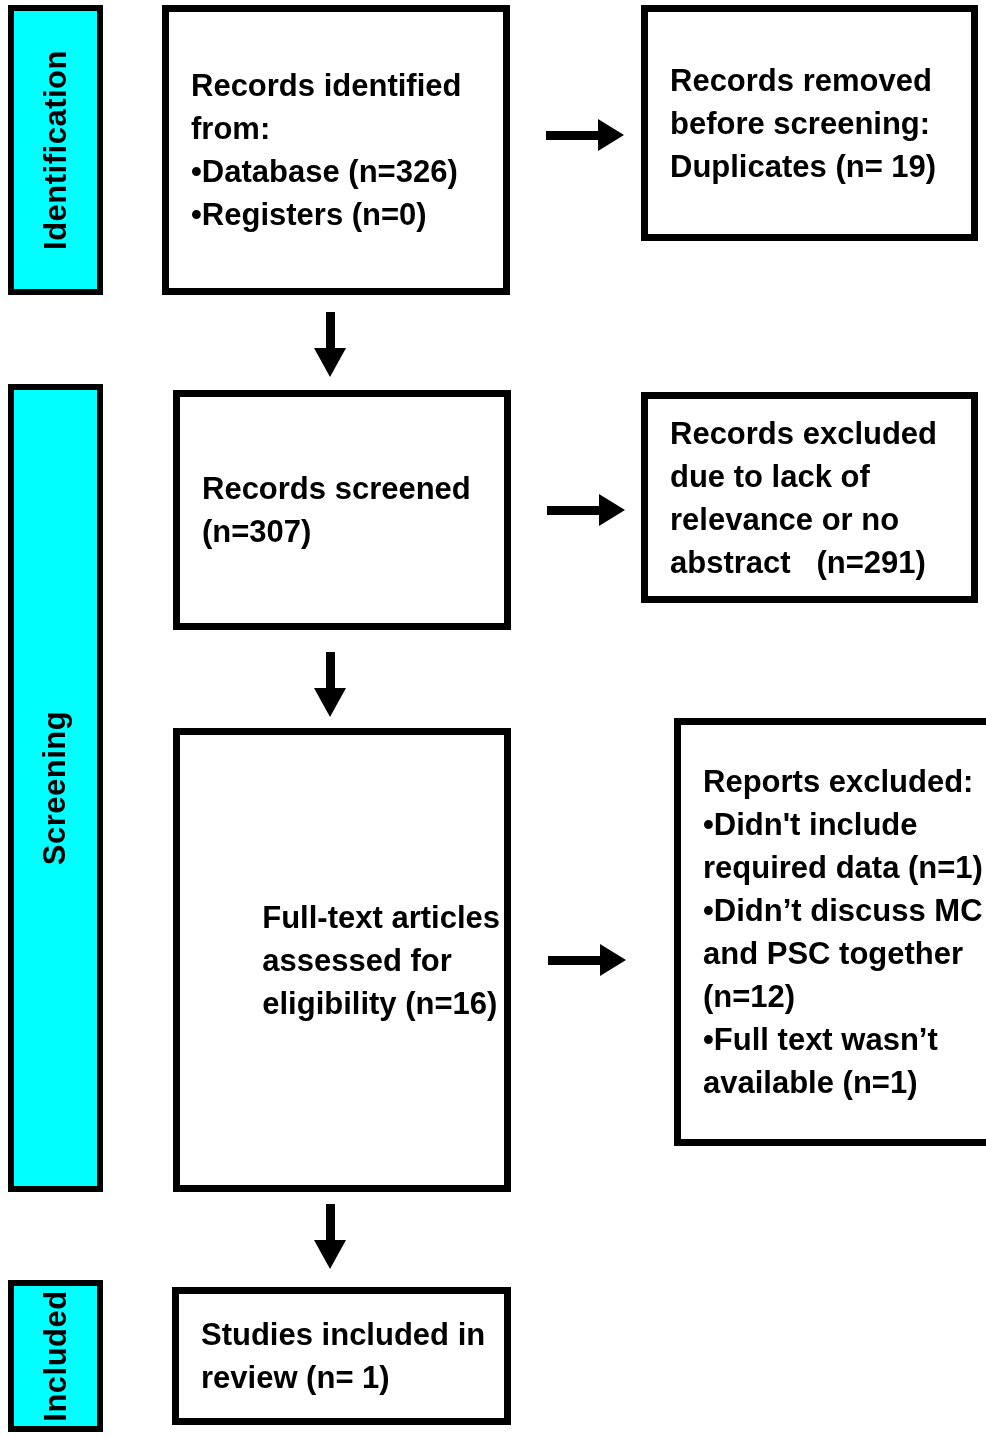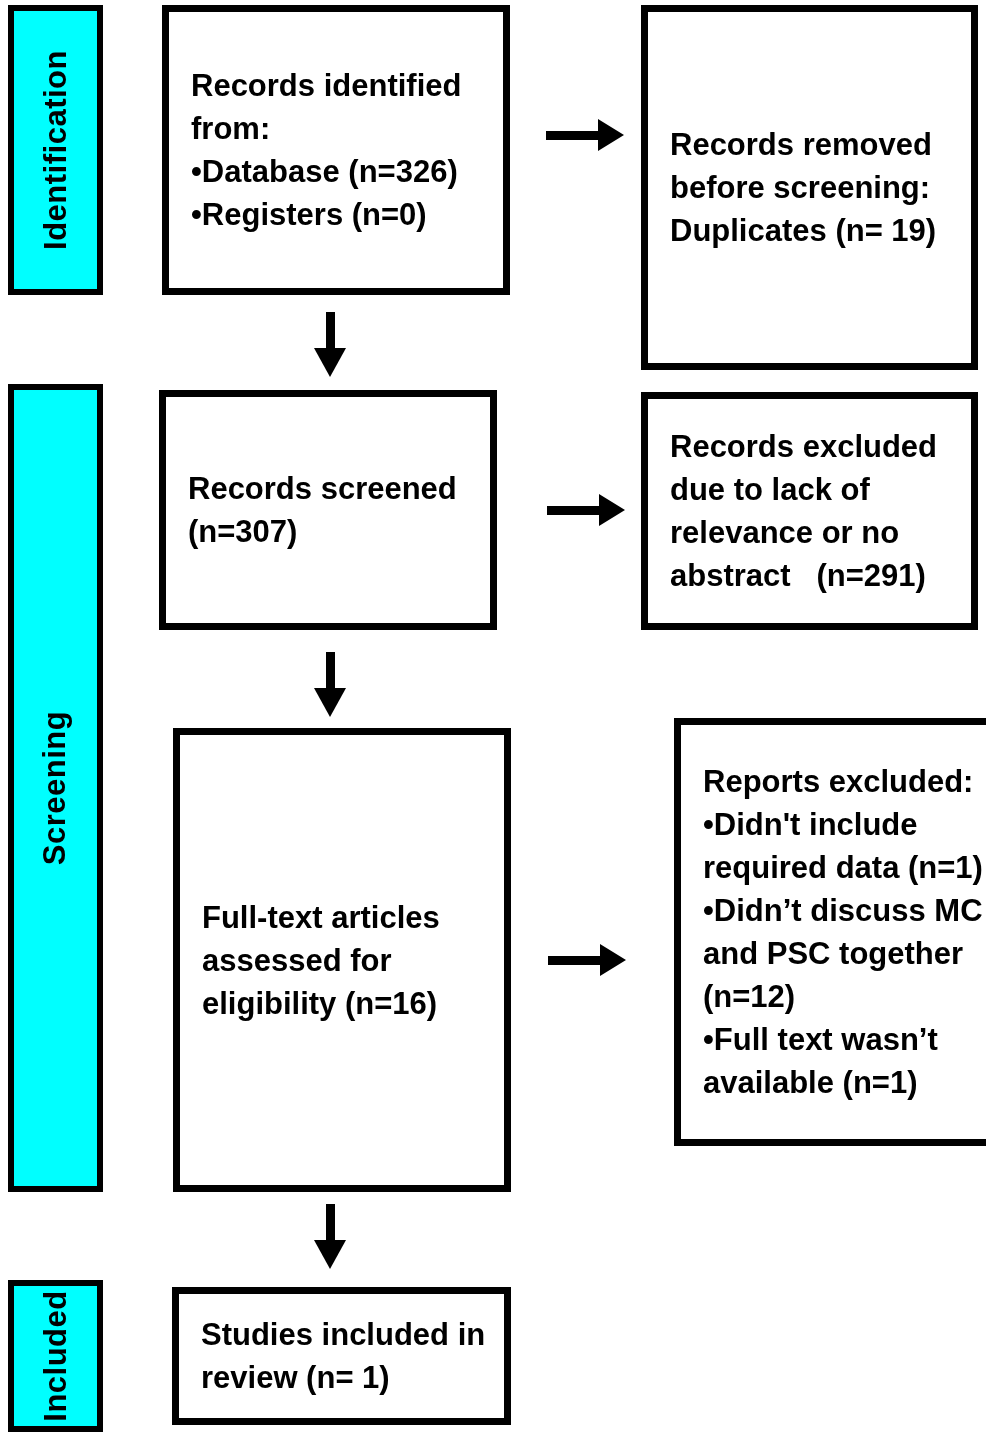--- a/index.html
+++ b/index.html
@@ -83,43 +83,43 @@
     <span class="stage-label">Included</span>
   </div>
 
   <div class="box" style="left:162px; top:5px; width:348px; height:290px;align-items:center;">
     <div class="box-text">Records identified
 from:
 •Database (n=326)
 •Registers (n=0)</div>
   </div>
 
-  <div class="box" style="left:159px; top:390px; width:338px; height:240px;">
+  <div class="box" style="left:173px; top:390px; width:338px; height:240px;">
     <div class="box-text">Records screened
 (n=307)</div>
   </div>
 
-  <div class="box" style="left:173px; top:728px; width:338px; height:464px;">
+  <div class="box" style="left:173px; top:728px; width:338px; height:464px;justify-content:flex-end;">
     <div class="box-text">Full-text articles
 assessed for
 eligibility (n=16)</div>
   </div>
 
   <div class="box" style="left:172px; top:1287px; width:339px; height:138px;">
     <div class="box-text">Studies included in
 review (n= 1)</div>
   </div>
 
-  <div class="box" style="left:641px; top:5px; width:337px; height:365px;">
+  <div class="box" style="left:641px; top:5px; width:337px; height:236px;">
     <div class="box-text">Records removed
 before screening:
 Duplicates (n= 19)</div>
   </div>
 
-  <div class="box" style="left:641px; top:392px; width:337px; height:238px;">
+  <div class="box" style="left:641px; top:392px; width:337px; height:211px;">
     <div class="box-text">Records excluded
 due to lack of
 relevance or no
 abstract   (n=291)</div>
   </div>
 
   <div class="box" style="left:641px; top:718px; width:337px; height:428px;margin-left:33px;">
     <div class="box-text">Reports excluded:
 •Didn't include
 required data (n=1)

